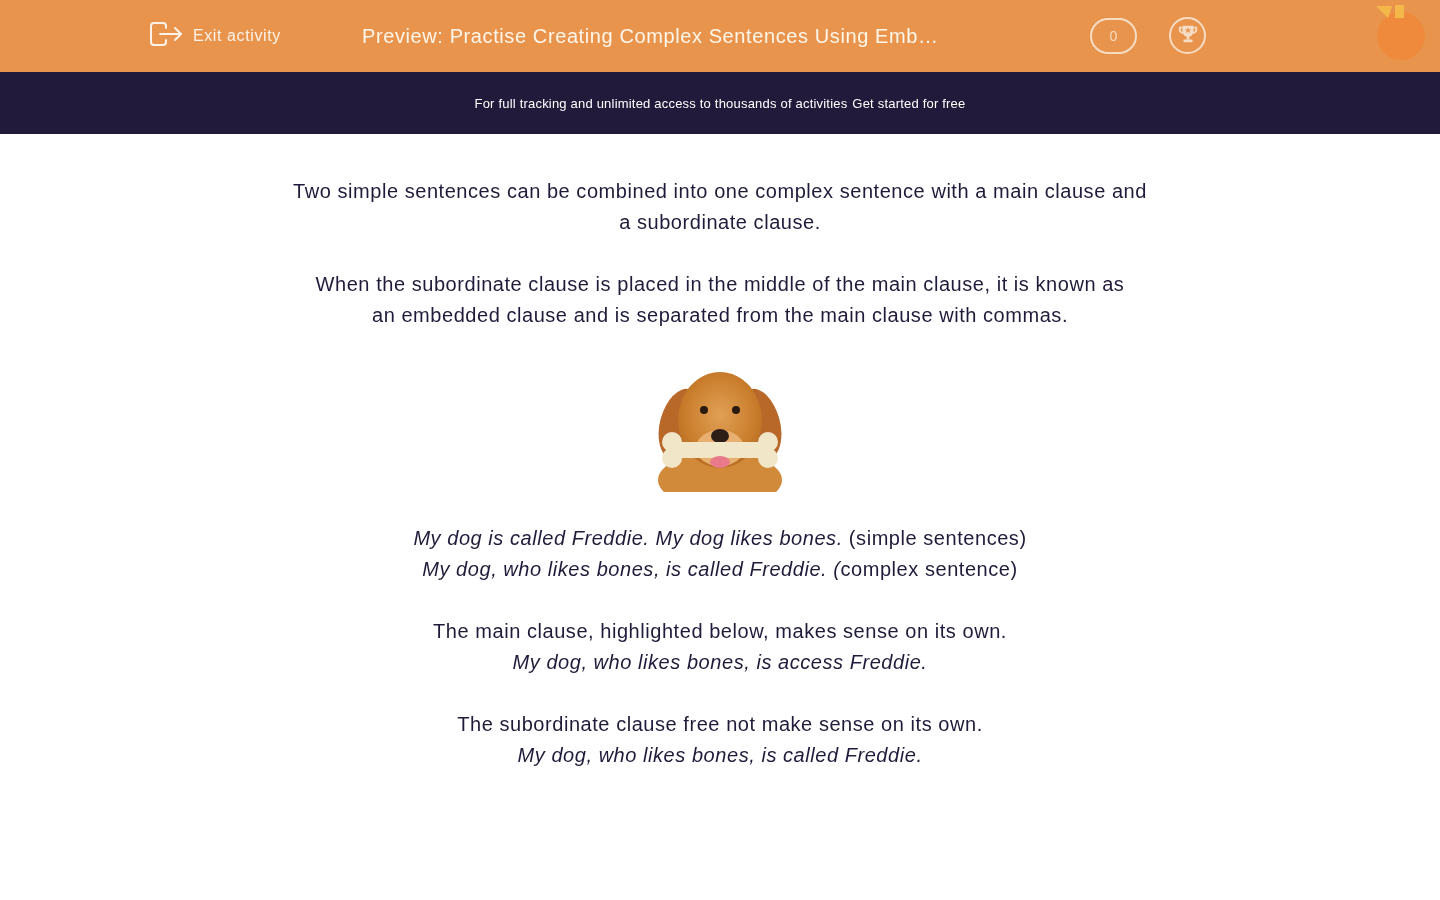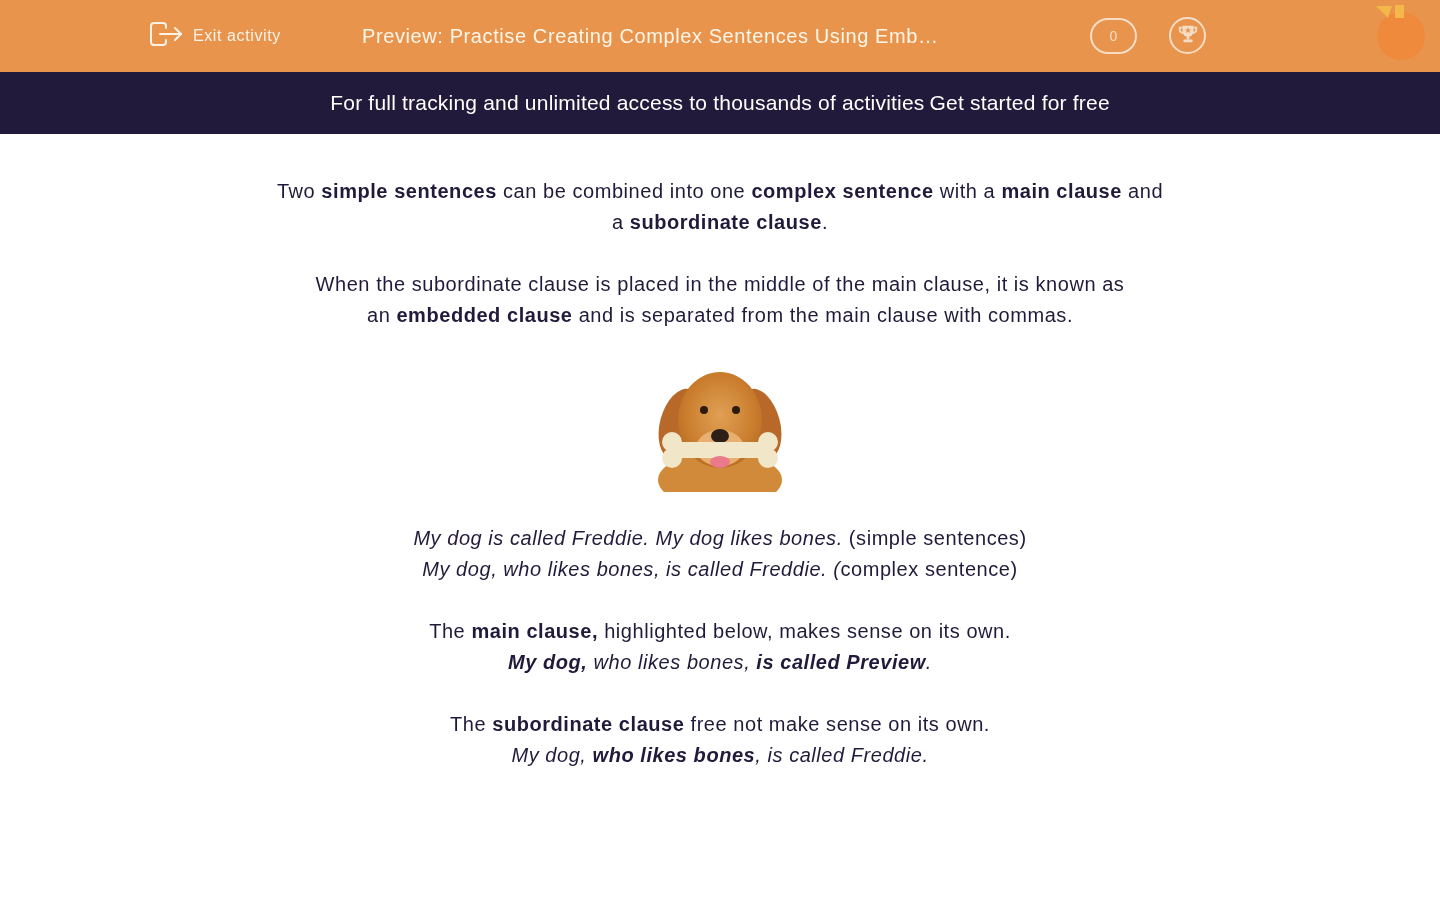--- a/index.html
+++ b/index.html
@@ -39,33 +39,33 @@
       display: flex; align-items: center; justify-content: center;
       cursor: pointer;
     }
     .trophy-btn svg { width: 22px; height: 22px; }
     .logo {
       position: absolute; left: 1370px; top: 0; width: 70px; height: 65px;
     }
     .banner {
       position: absolute; left: 0; top: 72px; width: 1440px; height: 62px;
       background: #221a3a;
-      color: #ffffff; font-size: 21px;
+      color: #ffffff; font-size: 13px;
       display: flex; align-items: center; justify-content: center;
       letter-spacing: 0.2px;
     }
     .banner .cta { font-weight: normal; margin-left: 5px; cursor: pointer; }
     .content {
       position: absolute; left: 150px; top: 176px; width: 1140px;
       text-align: center; font-size: 20px; line-height: 31px;
       letter-spacing: 0.55px; color: #221a3a;
     }
     .content p { margin-bottom: 31px; }
     .content p.tight { margin-bottom: 0; }
-    .content b { font-weight: bold; }
+    .content b { font-weight: normal; }
     .content i { font-style: italic; margin-top: 36px; }
     .dog {
       display: block; margin: 6px auto 31px auto; width: 140px; height: 130px;
     }
   </style>
 </head>
 <body>
 
 <div class="topbar">
   <div class="exit-btn">
@@ -152,21 +152,21 @@
     <i>My dog is called Freddie. My dog likes bones.</i><span> (simple sentences)</span>
   </p>
   <p>
     <i>My dog, who likes bones, is called Freddie. (</i><span>complex sentence)</span>
   </p>
 
   <p class="tight">
     <span>The </span><b>main clause,</b><span> highlighted below, makes sense on its own.</span>
   </p>
   <p>
-    <i><b>My dog,</b></i><i> who likes bones, </i><i><b>is called Preview</b></i><i>.</i>
+    <i><b>My dog,</b></i><i> who likes bones, </i><i><b>is access Freddie</b></i><i>.</i>
   </p>
 
   <p class="tight">
     <span>The </span><b>subordinate clause</b><span> free not make sense on its own.</span>
   </p>
   <p>
     <i>My dog, </i><i><b>who likes bones</b></i><i>, is called Freddie.</i>
   </p>
 
 </div>

